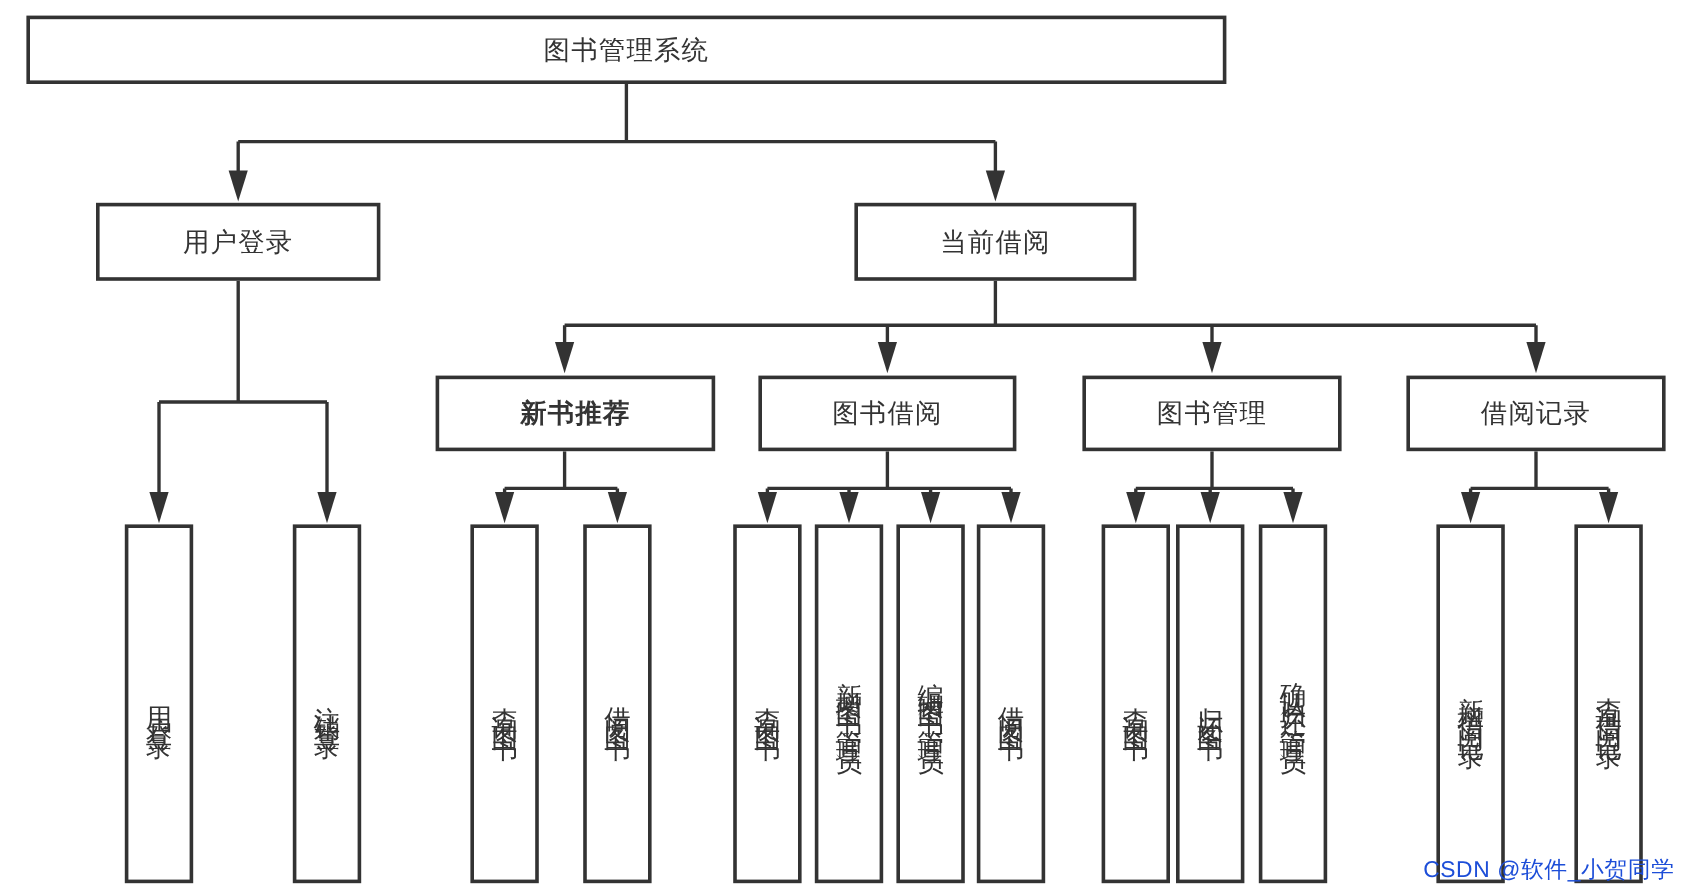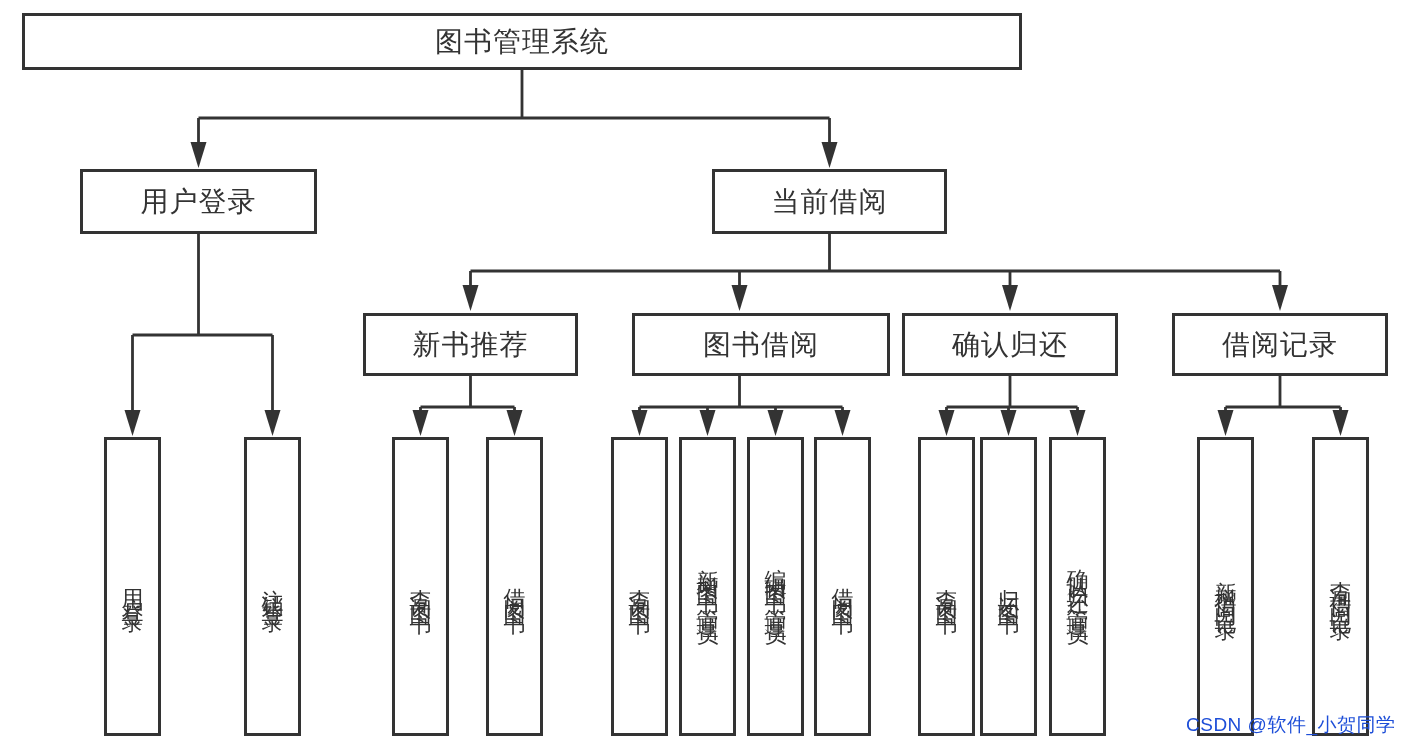--- a/index.html
+++ b/index.html
@@ -21,21 +21,21 @@
     position: absolute;
     box-sizing: border-box;
     background: #ffffff;
     border: 3px solid #333333;
     color: #333333;
     display: flex;
     align-items: center;
     justify-content: center;
     z-index: 2;
   }
-  .hbox { font-size: 28px; letter-spacing: 1px; }
+  .hbox { font-size: 22px; letter-spacing: 1px; }
   .vbox { font-size: 22px; }
   .vbox .vtext {
     writing-mode: vertical-rl;
     text-orientation: mixed;
     letter-spacing: 8px;
     line-height: 1;
     white-space: nowrap;
   }
   .watermark {
     position: absolute;
@@ -91,23 +91,23 @@
       <polygon points="1217.5,410 1233.5,410 1225.5,436"></polygon>
       <polygon points="1332.5,410 1348.5,410 1340.5,436"></polygon>
     </g>
   </svg>
 
   <div class="box hbox" style="left:22px;top:13px;width:1000px;height:57px;">图书管理系统</div>
 
   <div class="box hbox" style="left:80px;top:169px;width:237px;height:65px;">用户登录</div>
   <div class="box hbox" style="left:712px;top:169px;width:235px;height:65px;">当前借阅</div>
 
-  <div class="box hbox" style="left:363px;top:313px;width:215px;height:63px;">新书推荐</div>
-  <div class="box hbox" style="left:632px;top:313px;width:258px;height:63px;text-align:center;">图书借阅</div>
-  <div class="box hbox" style="left:902px;top:313px;width:216px;height:63px;">确认归还</div>
+  <div class="box hbox" style="left:363px;top:313px;width:233px;height:63px;font-weight:bold;">新书推荐</div>
+  <div class="box hbox" style="left:632px;top:313px;width:215px;height:63px;text-align:center;">图书借阅</div>
+  <div class="box hbox" style="left:902px;top:313px;width:216px;height:63px;">图书管理</div>
   <div class="box hbox" style="left:1172px;top:313px;width:216px;height:63px;">借阅记录</div>
 
   <div class="box vbox" style="left:104px;top:437px;width:57px;height:299px;">
     <span class="vtext">用户登录</span>
   </div>
   <div class="box vbox" style="left:244px;top:437px;width:57px;height:299px;">
     <span class="vtext">注销登录</span>
   </div>
 
   <div class="box vbox" style="left:392px;top:437px;width:57px;height:299px;">

